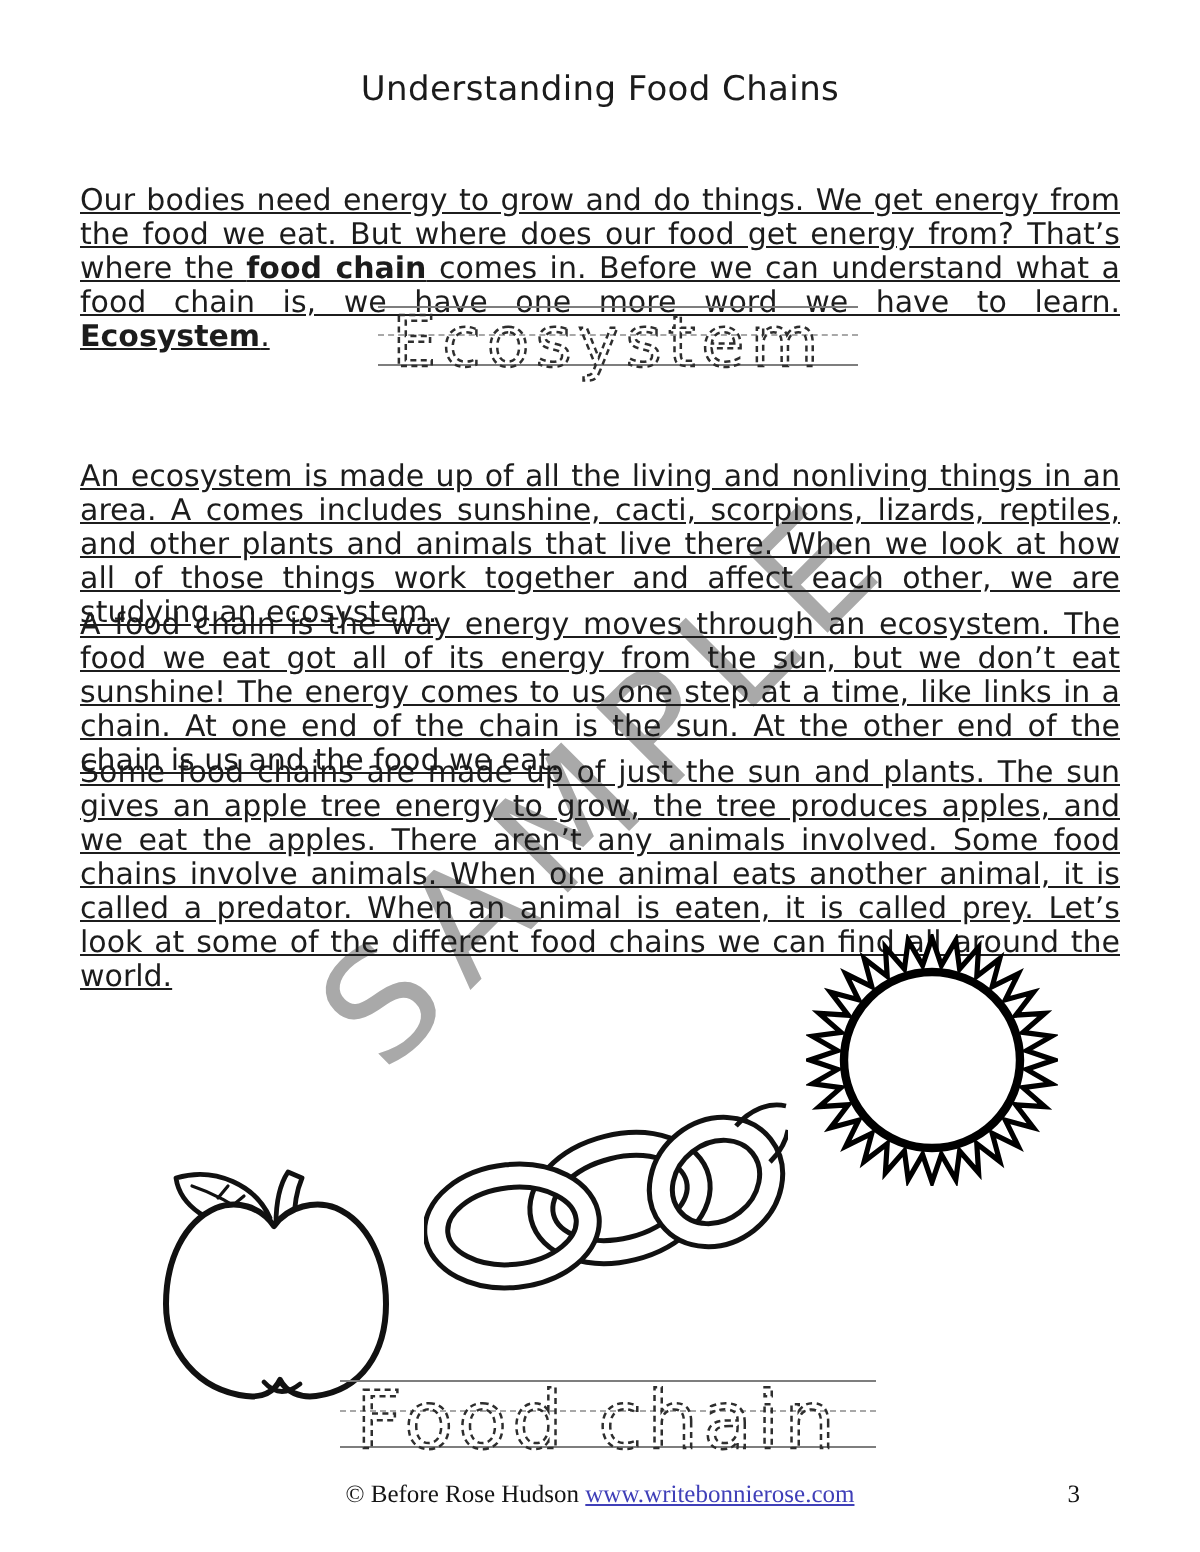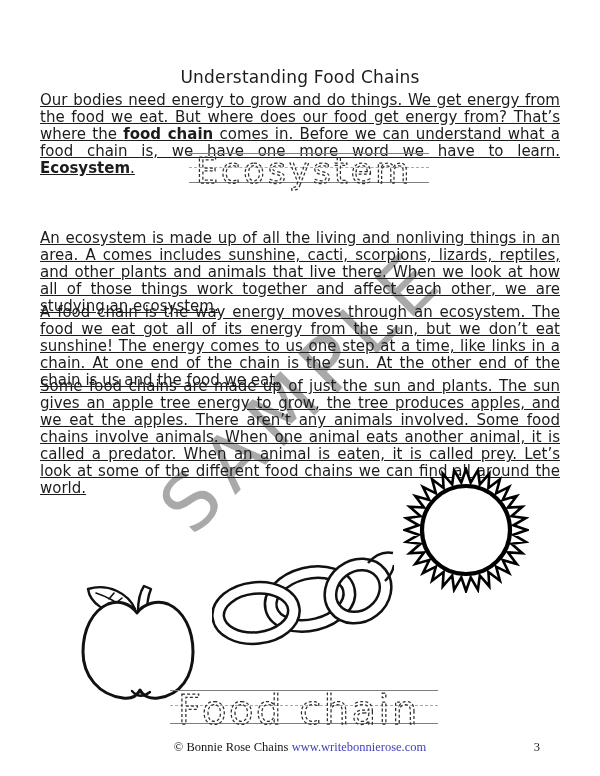--- a/index.html
+++ b/index.html
@@ -2,21 +2,21 @@
 <html><head>
 <meta charset="utf-8">
 <style>
   html,body{margin:0;padding:0;background:#ffffff;}
   .page{
     position:relative;width:600px;height:776px;background:#fff;overflow:hidden;
     font-family:"DejaVu Sans",sans-serif;color:#1c1c1c;
   }
   .title{
     position:absolute;top:35px;left:0;width:100%;text-align:center;
-    font-size:17px;letter-spacing:.2px;color:#1b1b1b;z-index:2;margin-top:32px;
+    font-size:17px;letter-spacing:.2px;color:#1b1b1b;z-index:2;
   }
   .para{
     position:absolute;left:40px;width:520px;font-size:15px;line-height:17px;
     text-align:justify;z-index:2;text-decoration:underline;
   }
   #p1{top:77px}#p2{top:215px}#p3{top:289px}#p4{top:363px}
   .para b{font-weight:bold}
   .watermark{
     position:absolute;left:92px;top:342px;width:420px;height:96px;z-index:1;
     display:flex;align-items:center;justify-content:center;
@@ -37,21 +37,21 @@
     stroke-width:1.25;stroke-dasharray:3,2.2;
   }
   .art{position:absolute;z-index:2;}
   #sun-art{left:403px;top:467px;}
   #chain-art{left:212px;top:551px;}
   #apple-art{left:79px;top:577px;}
   .footer{
     position:absolute;top:740px;left:0;width:100%;text-align:center;z-index:2;
     font-family:"Liberation Serif",serif;font-size:12.5px;color:#141414;
   }
-  .footer .weblink{color:#3f3fb8;cursor:pointer;}
+  .footer .weblink{color:#3f3fb8;text-decoration:underline;cursor:pointer;}
   .pagenum{
     position:absolute;top:740px;right:60px;z-index:2;
     font-family:"Liberation Serif",serif;font-size:12.5px;color:#141414;
   }
 </style>
 </head>
 <body>
 
 <div class="page">
 
@@ -107,17 +107,17 @@
   <div class="trace" id="trace-food">
     <div class="trace-line solid l1"></div>
     <div class="trace-line dashed l2"></div>
     <div class="trace-line solid l3"></div>
     <svg width="268" height="50">
       <text x="8" y="37" font-size="40" letter-spacing="2.5">Food chain</text>
     </svg>
   </div>
 
   <div class="footer">
-    <span>© Bonnie Rose Chains </span><span class="weblink">www.writebonnierose.com</span>
+    <span>© Before Rose Hudson </span><span class="weblink">www.writebonnierose.com</span>
   </div>
   <div class="pagenum">3</div>
 
 </div>
 
 </body></html>

